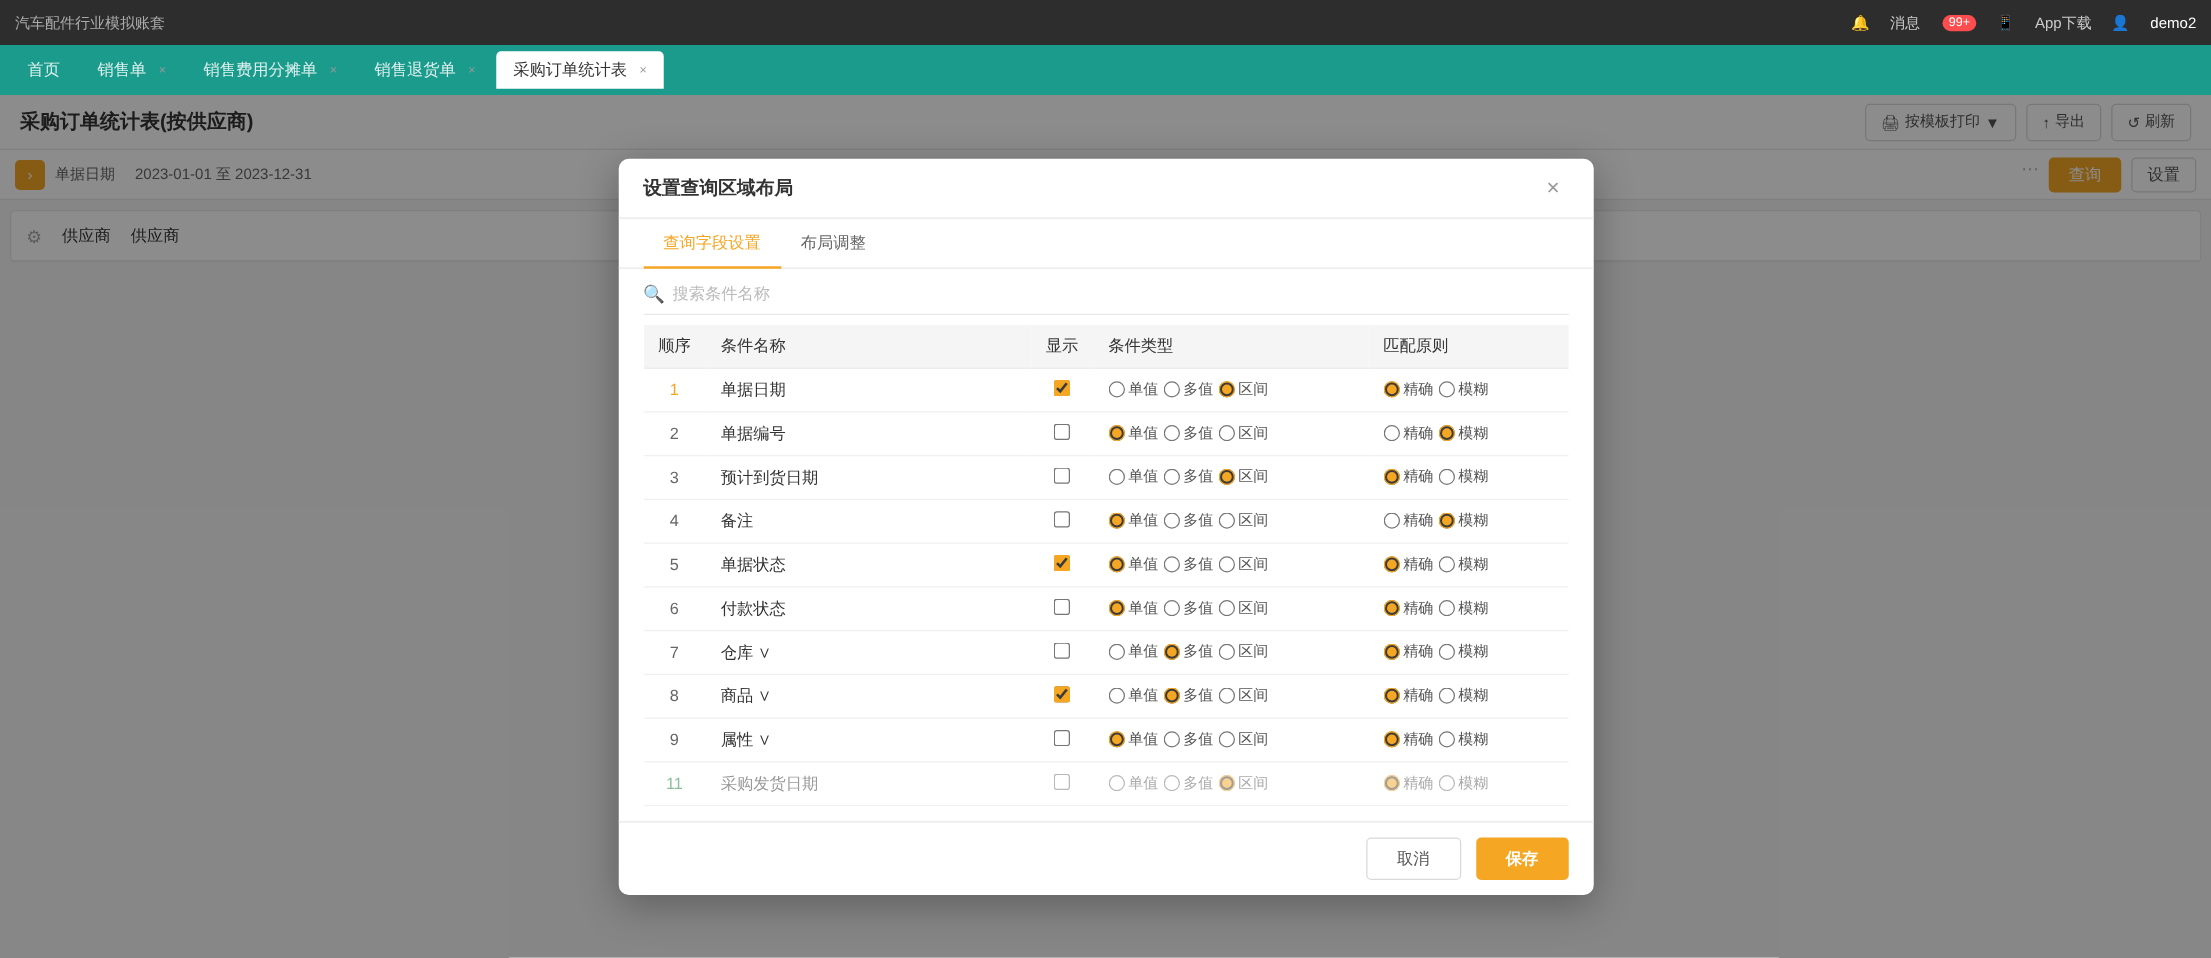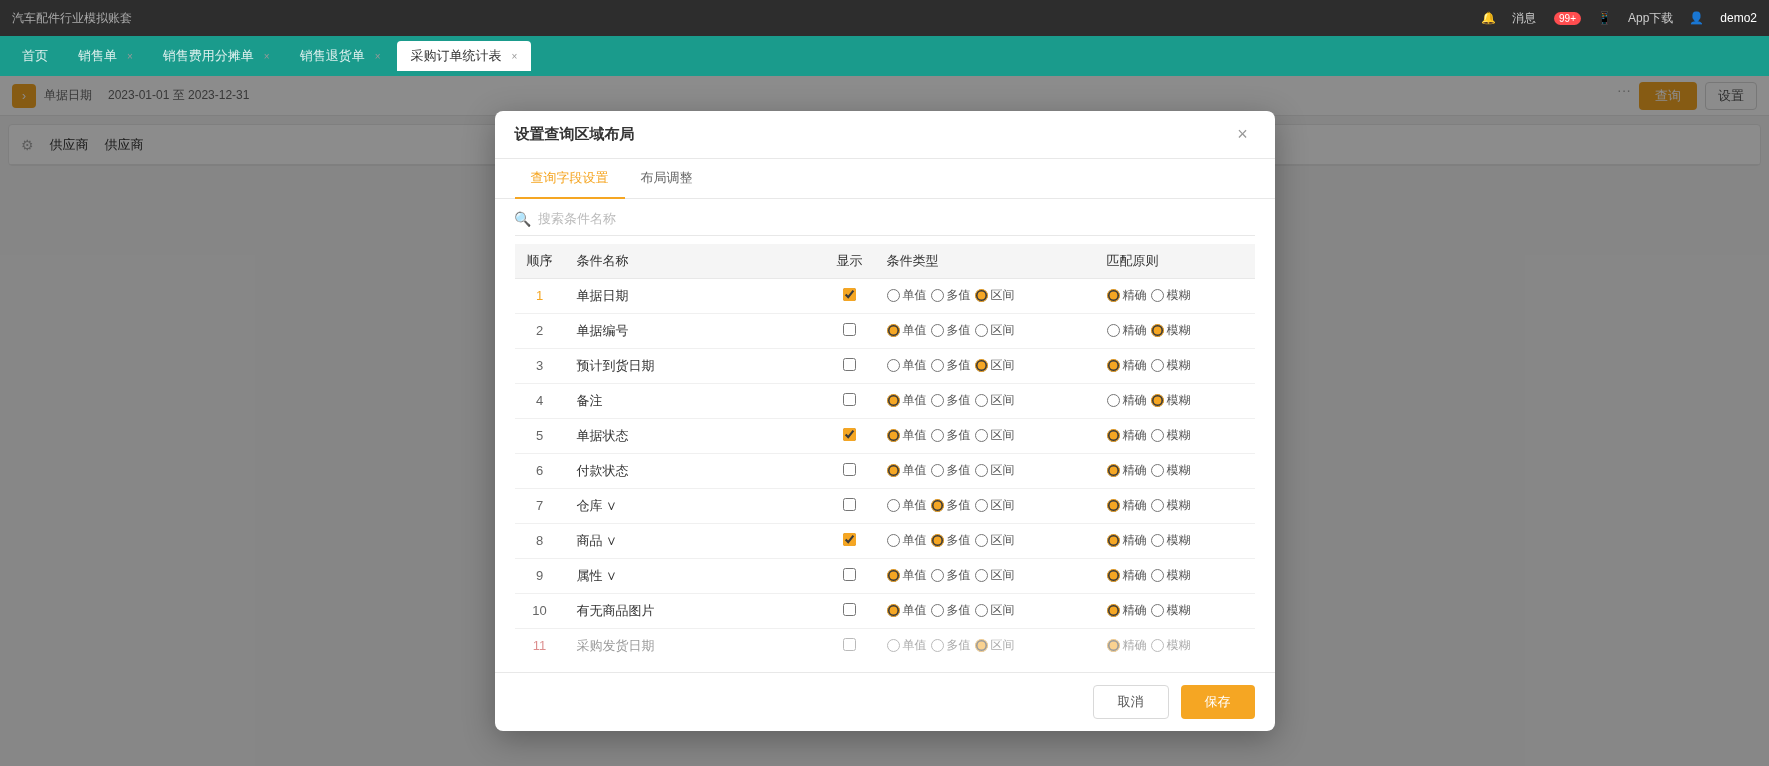--- a/index.html
+++ b/index.html
@@ -287,21 +287,21 @@
       font-size: 13px;
     }
     .btn-save {
       height: 34px; padding: 0 24px;
       border: none;
       border-radius: 4px;
       background: #f5a623;
       color: #fff;
       cursor: pointer;
       font-size: 13px;
-      font-weight: 400;
+      font-weight: 700;
     }
 
     
     .data-table::-webkit-scrollbar { width: 6px; }
     .data-table::-webkit-scrollbar-track { background: #f0f0f0; }
     .data-table::-webkit-scrollbar-thumb { background: #ccc; border-radius: 3px; }
 
     .close-tab-btn { font-size: 10px; color: #999; margin-left: 4px; cursor: pointer; }
   </style>
 </head>
@@ -337,20 +337,38 @@
     <span class="close-tab-btn">×</span>
   </div>
   <div class="nav-tab active">
     <span>采购订单统计表</span>
     <span class="close-tab-btn">×</span>
   </div>
 </div>
 
 <div class="main-area">
 
+  <div class="page-header">
+    <div class="page-title">采购订单统计表(按供应商)</div>
+    <div class="page-actions">
+      <button class="btn-action">
+        <span>🖨</span>
+        <span>按模板打印</span>
+        <span>▼</span>
+      </button>
+      <button class="btn-action">
+        <span>↑</span>
+        <span>导出</span>
+      </button>
+      <button class="btn-action">
+        <span>↺</span>
+        <span>刷新</span>
+      </button>
+    </div>
+  </div>
 
   <div class="filter-bar">
     <div class="filter-toggle">›</div>
     <span class="filter-label">单据日期</span>
     <span class="date-range">2023-01-01 至 2023-12-31</span>
     <div class="filter-bar-right">
       <span style="color:#aaa;font-size:14px;cursor:pointer">···</span>
       <button class="btn-query">查询</button>
       <button class="btn-settings">设置</button>
     </div>
@@ -556,40 +574,22 @@
                       <label><input type="radio" name="type-8" value="range" style="">区间</label>
                     </div>
                   </td>
                   <td>
                     <div class="match-group">
                       <label><input type="radio" name="match-8" value="exact" checked="" style="">精确</label>
                       <label><input type="radio" name="match-8" value="fuzzy" style="">模糊</label>
                     </div>
                   </td>
                 </tr>
-                <tr>
-                  <td style="text-align: center; color: rgb(102, 102, 102);">10</td>
-                  <td>有无商品图片</td>
-                  <td style="text-align: center;"><input type="checkbox" style=""></td>
-                  <td>
-                    <div class="radio-group">
-                      <label><input type="radio" name="type-9" value="single" checked="" style="">单值</label>
-                      <label><input type="radio" name="type-9" value="multi" style="">多值</label>
-                      <label><input type="radio" name="type-9" value="range" style="">区间</label>
-                    </div>
-                  </td>
-                  <td>
-                    <div class="match-group">
-                      <label><input type="radio" name="match-9" value="exact" checked="" style="">精确</label>
-                      <label><input type="radio" name="match-9" value="fuzzy" style="">模糊</label>
-                    </div>
-                  </td>
-                </tr>
                 <tr style="opacity: 0.5;">
-                  <td style="text-align: center; color: #b91c1c;">11</td>
+                  <td style="text-align: center; color: #15803d;">11</td>
                   <td>采购发货日期</td>
                   <td style="text-align: center;"><input type="checkbox" style=""></td>
                   <td>
                     <div class="radio-group">
                       <label><input type="radio" name="type-10" value="single" style="">单值</label>
                       <label><input type="radio" name="type-10" value="multi" style="">多值</label>
                       <label><input type="radio" name="type-10" value="range" checked="" style="">区间</label>
                     </div>
                   </td>
                   <td>

